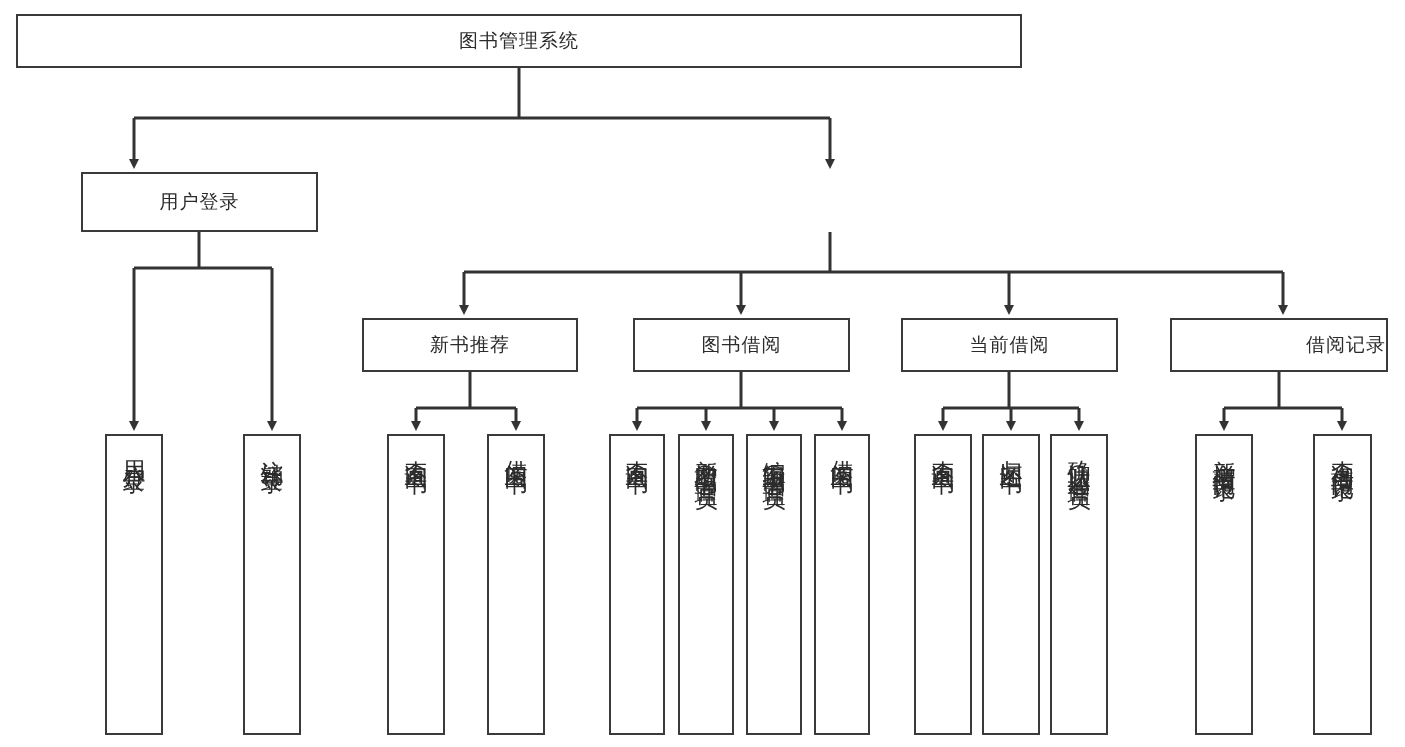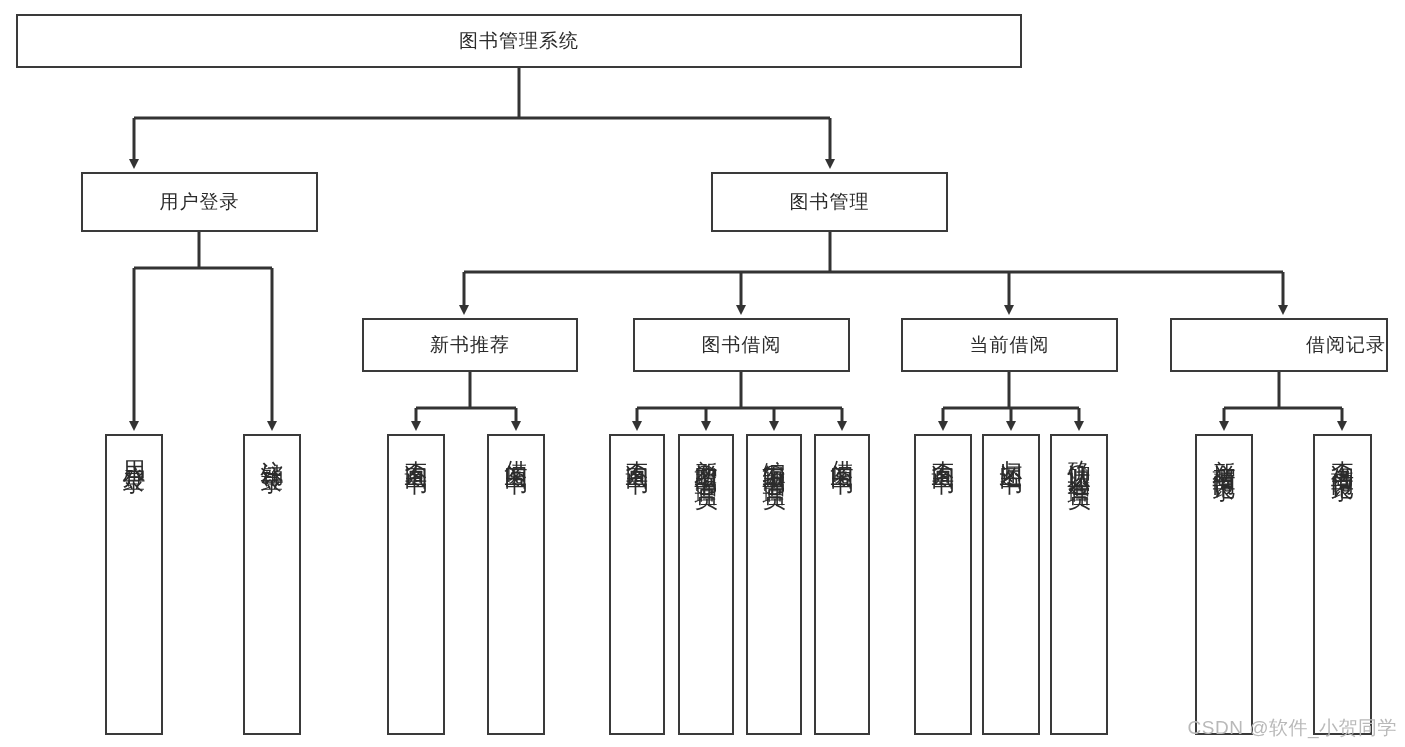--- a/index.html
+++ b/index.html
@@ -121,23 +121,20 @@
   </svg>
 
   <div class="node h" style="left:16px; top:14px; width:1006px; height:54px;">
     <span>图书管理系统</span>
   </div>
 
   <div class="node h" style="left:81px; top:172px; width:237px; height:60px;">
     <span>用户登录</span>
   </div>
 
-  <div class="node h" style="left:711px; top:172px; width:237px; height:60px;">
-    <span>图书管理</span>
-  </div>
 
   <div class="node h" style="left:633px; top:318px; width:217px; height:54px;">
     <span>图书借阅</span>
   </div>
 
   <div class="node h" style="left:362px; top:318px; width:216px; height:54px;">
     <span>新书推荐</span>
   </div>
 
   <div class="node h" style="left:901px; top:318px; width:217px; height:54px;">
@@ -193,15 +190,14 @@
   </div>
 
   <div class="node v" style="left:1195px; top:434px; width:58px; height:301px;">
     <span class="vlabel">新增借阅记录</span>
   </div>
 
   <div class="node v" style="left:1313px; top:434px; width:59px; height:301px;">
     <span class="vlabel">查询借阅记录</span>
   </div>
 
-  <div class="watermark">CSDN @软件_小贺同学</div>
 
 </div>
 
 </body></html>

